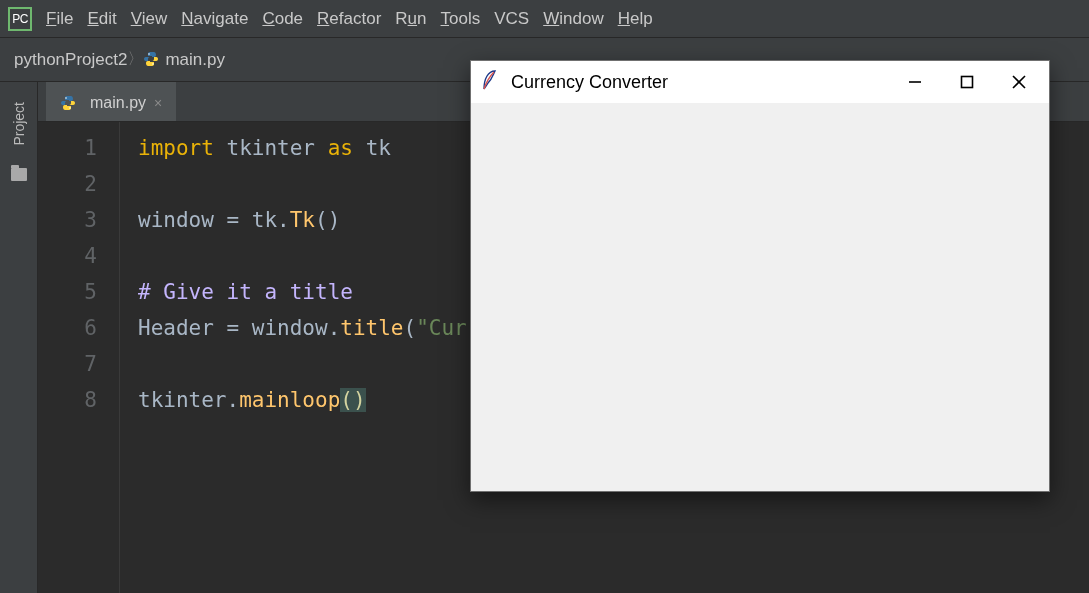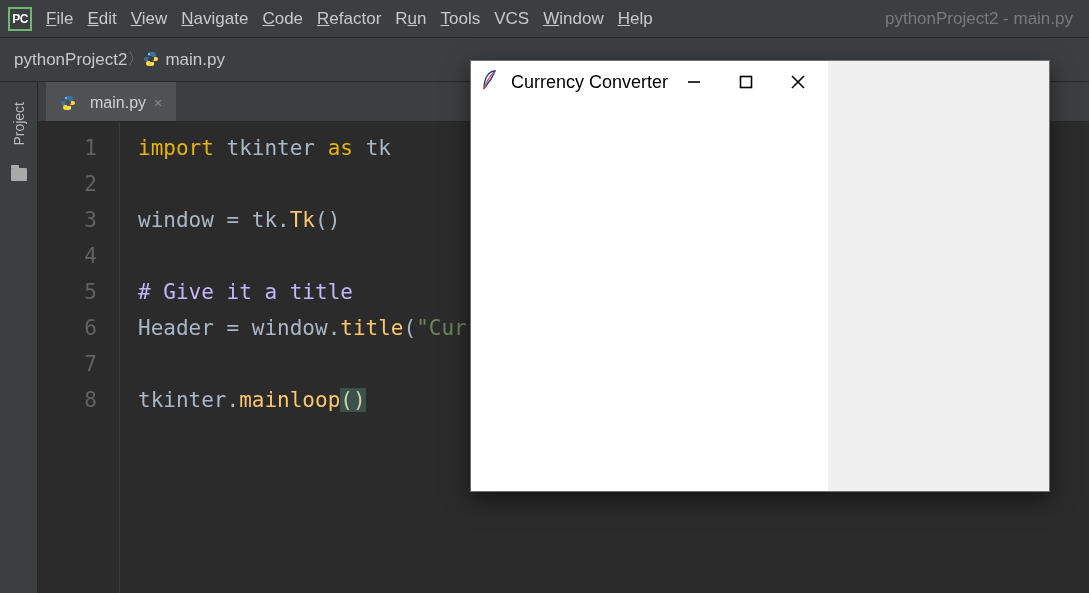--- a/index.html
+++ b/index.html
@@ -18,21 +18,21 @@
       display: flex;
       align-items: center;
       padding: 0 8px;
       border-bottom: 1px solid #282828;
     }
     .pc-logo {
       width: 24px; height: 24px;
       border: 2px solid #6fb86f;
       display: flex; align-items: center; justify-content: center;
       font-family: "Segoe UI", Arial, sans-serif;
-      font-weight: 700; font-size: 12px;
+      font-weight: 400; font-size: 12px;
       color: #ffffff;
       margin-right: 14px;
       letter-spacing: -0.5px;
     }
     .menu { display: flex; gap: 14px; flex: 1; }
     .menu-item {
       color: #c9c9c9;
       font-size: 17px;
       cursor: pointer;
     }
@@ -154,21 +154,21 @@
     
     .tk-window {
       position: absolute;
       left: 470px;
       top: 60px;
       width: 580px;
       height: 432px;
       background: #ffffff;
       border: 1px solid #707070;
       box-shadow: 0 8px 22px rgba(0,0,0,0.5);
-      display: flex; flex-direction: row;
+      display: flex; flex-direction: column;
     }
     .tk-titlebar {
       height: 42px;
       background: #ffffff;
       display: flex; align-items: center;
       padding: 0 4px 0 10px;
     }
     .feather-icon { margin-right: 12px; }
     .tk-title {
       flex: 1;
@@ -196,21 +196,20 @@
     <span class="menu-item"><span class="u">V</span>iew</span>
     <span class="menu-item"><span class="u">N</span>avigate</span>
     <span class="menu-item"><span class="u">C</span>ode</span>
     <span class="menu-item"><span class="u">R</span>efactor</span>
     <span class="menu-item">R<span class="u">u</span>n</span>
     <span class="menu-item"><span class="u">T</span>ools</span>
     <span class="menu-item">VCS</span>
     <span class="menu-item"><span class="u">W</span>indow</span>
     <span class="menu-item"><span class="u">H</span>elp</span>
   </div>
-  <div class="win-title">pythonProject2 - main.py</div>
 </div>
 
 <div class="breadcrumb-bar">
   <span class="crumb">pythonProject2</span>
   <span class="chev">〉</span>
   <span class="crumb">
     <span class="py-file-icon">
       <svg width="16" height="16" viewBox="0 0 16 16">
         <path d="M7 1C5 1 5 3 5 3v2h4v1H3C1 6 1 8 1 8s0 2 2 2h2V8c0-2 2-2 2-2h4c2 0 2-2 2-2s0-3-2-3H7z" fill="#3673a5"></path>
         <circle cx="6" cy="3" r="0.8" fill="#fff"></circle>

